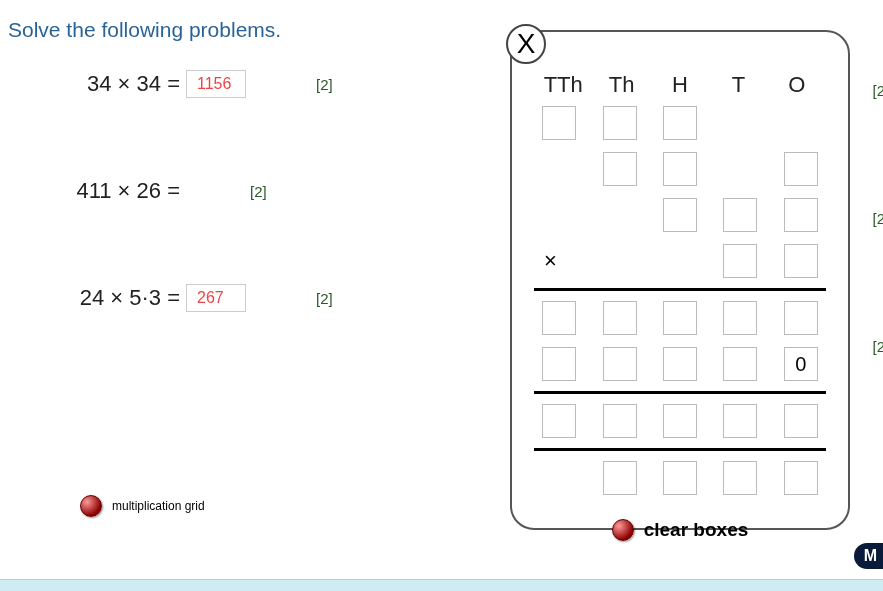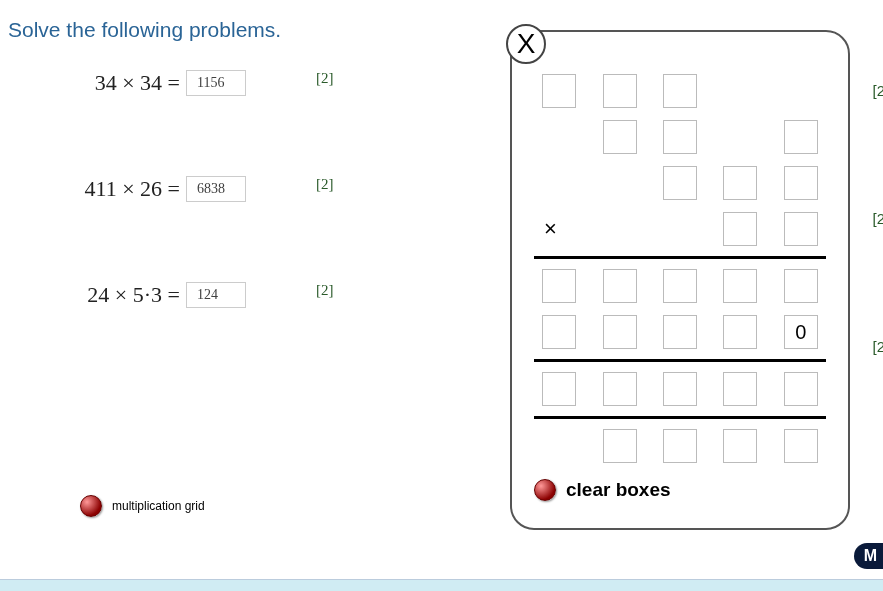--- a/index.html
+++ b/index.html
@@ -18,36 +18,35 @@
     padding: 18px 11px 0 8px;
   }
   .problems {
     position: absolute;
     left: 30px;
     top: 70px;
     width: 420px;
   }
   .prob-row {
     display: flex;
-    align-items: flex-start;
+    align-items: center;
     margin-bottom: 80px;
     font-size: 22px;
     color: #222;
-    font-family: Liberation Serif, serif;
   }
   .prob-row .expr {
     text-align: right;
     min-width: 150px;
   }
   .prob-row .answer {
     border: 1px solid #ccc;
     padding: 4px 10px;
-    color: #404040;
+    color: #ef4444;
     margin-left: 6px;
-    font-size: 14px;
+    font-size: 16px;
     min-width: 60px;
     background: #fff;
   }
   .marks {
     color: #2a5a2a;
     font-size: 15px;
     margin-left: 70px;
   }
   .tool-btn {
     position: absolute;
@@ -132,24 +131,24 @@
     padding-left: 10px;
   }
   .hline {
     height: 3px;
     background: #000;
     margin: 4px 0 8px 0;
   }
   .clear-btn {
     display: flex;
     align-items: center;
-    justify-content: flex-start;
+    justify-content: center;
     font-size: 19px;
     font-weight: bold;
-    margin-top: 14px;
+    margin-top: 22px;
     cursor: pointer;
   }
   .right-marks {
     position: absolute;
     right: -2px;
     color: #2a5a2a;
     font-size: 15px;
   }
   .m-badge {
     position: absolute;
@@ -178,39 +177,45 @@
 <div class="title">Solve the following problems.</div>
 
 <div class="problems">
   <div class="prob-row">
     <span class="expr">34 × 34 =</span>
     <span class="answer">1156</span>
     <span class="marks">[2]</span>
   </div>
   <div class="prob-row">
     <span class="expr">411 × 26 =</span>
-    <span class="answer">6838</span>
     <span class="marks">[2]</span>
   </div>
   <div class="prob-row">
     <span class="expr">24 × 5·3 =</span>
-    <span class="answer">124</span>
+    <span class="answer">267</span>
     <span class="marks">[2]</span>
   </div>
 </div>
 
 <div class="tool-btn">
   <span class="red-ball"></span>
   <span>multiplication grid</span>
 </div>
 
 <div class="grid-panel">
   <div class="close-x">X</div>
   <div class="grid-inner">
 
+    <div class="col-headers">
+      <div>TTh</div>
+      <div>Th</div>
+      <div>H</div>
+      <div>T</div>
+      <div>O</div>
+    </div>
 
     <div class="grid-row">
       <div class="cell"></div>
       <div class="cell"></div>
       <div class="cell"></div>
       <div class="cell empty"></div>
       <div class="cell empty"></div>
     </div>
 
     <div class="grid-row">

